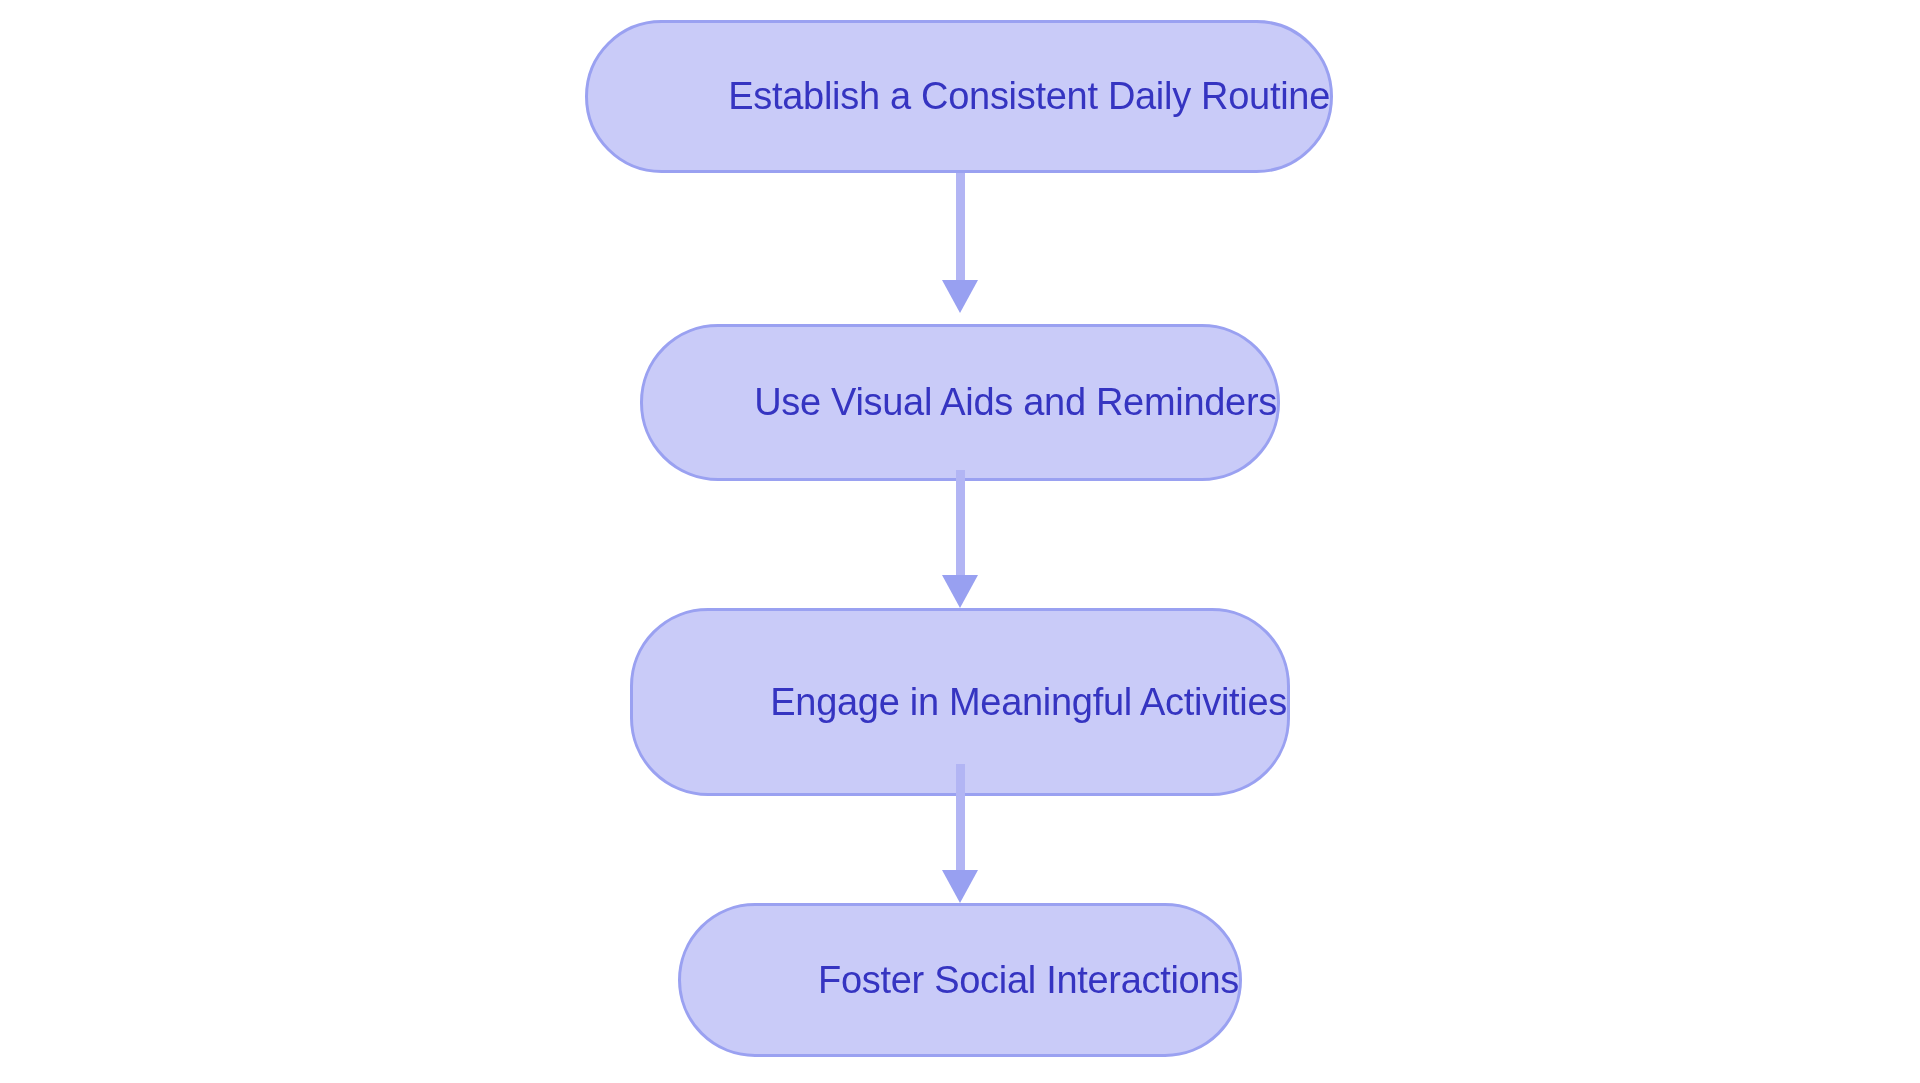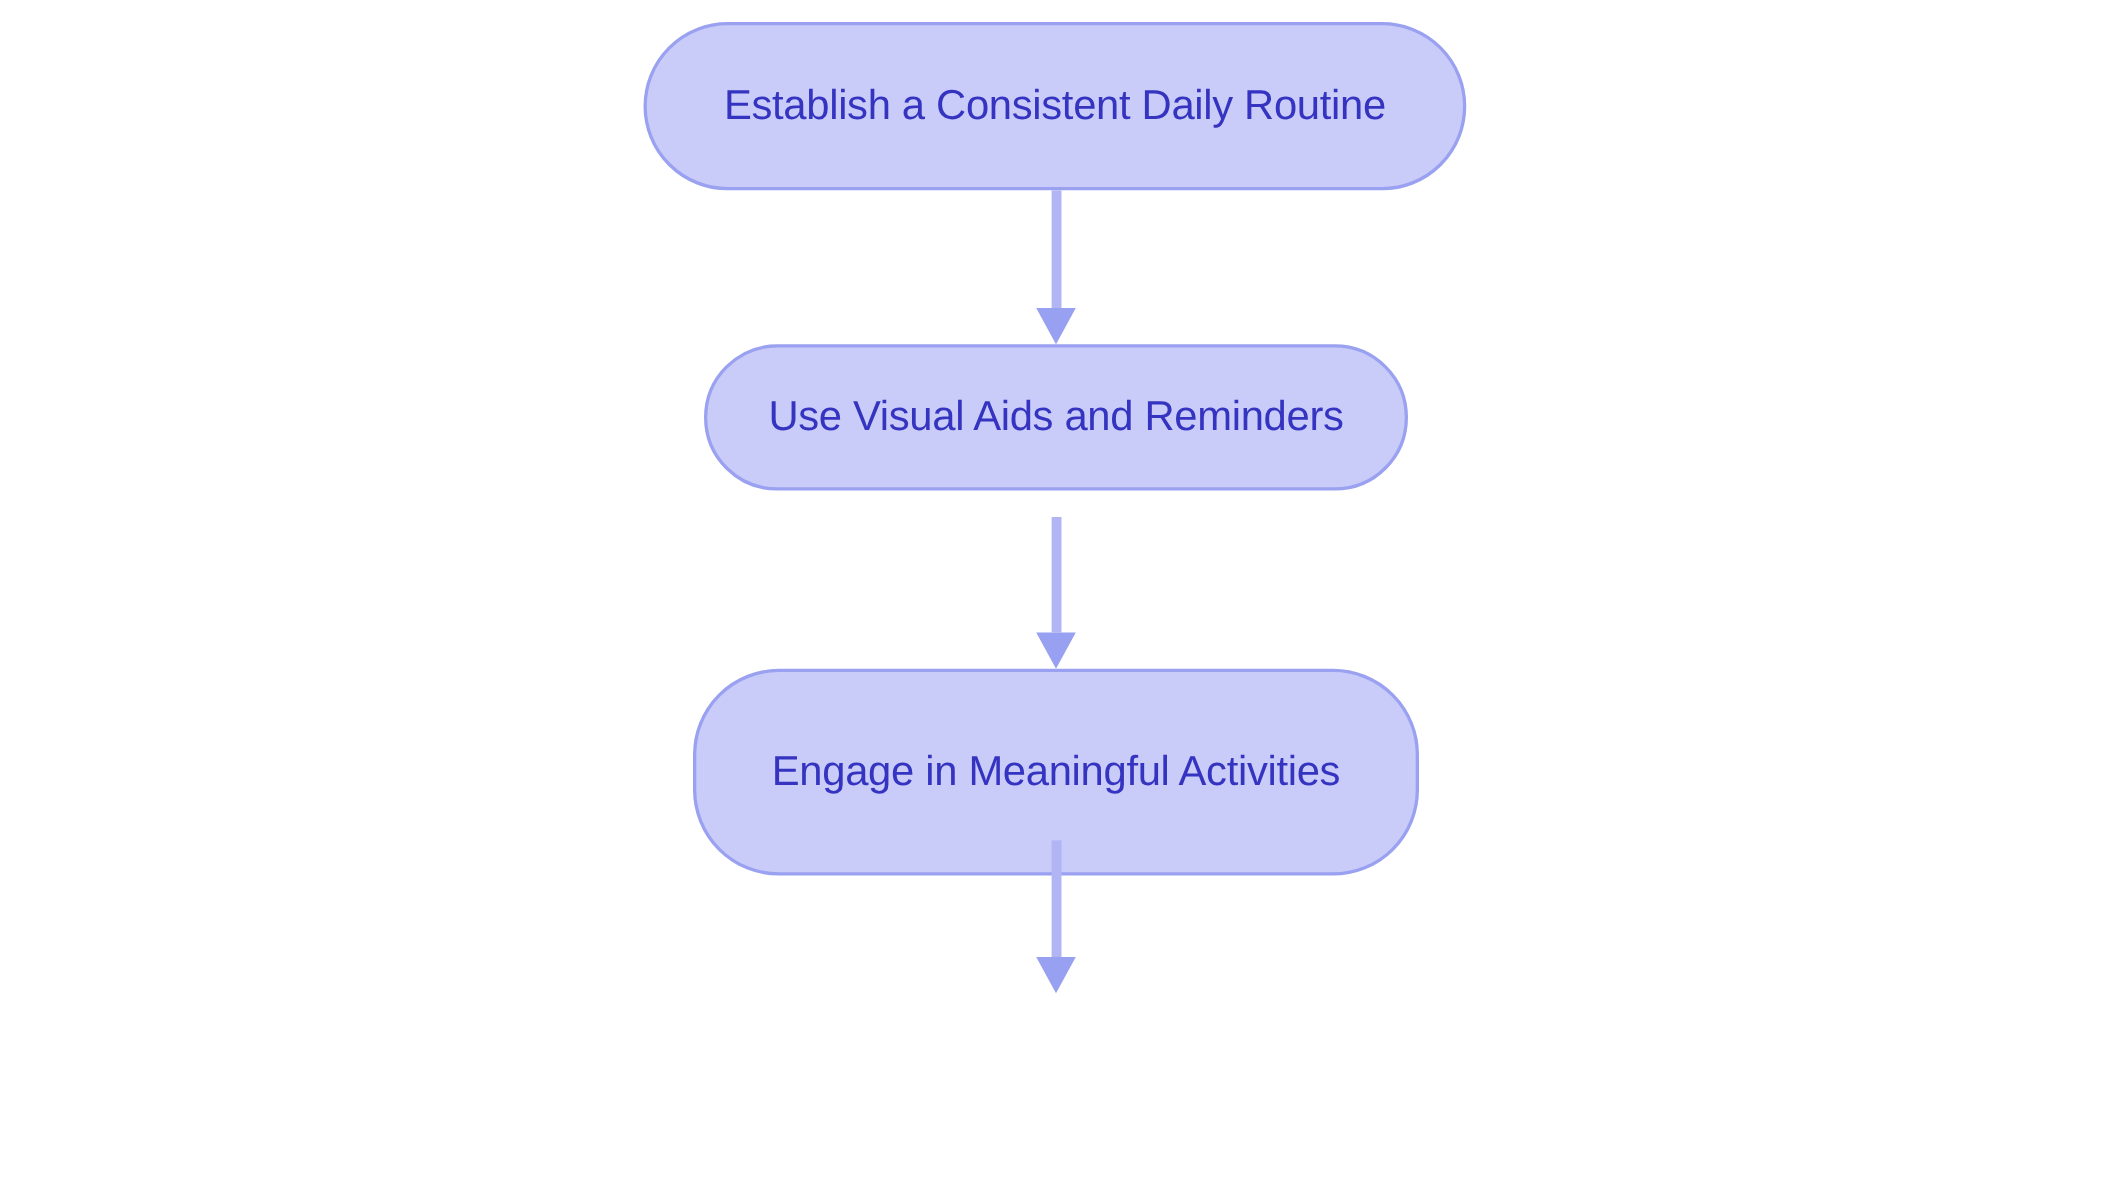--- a/index.html
+++ b/index.html
@@ -16,21 +16,21 @@
     overflow: hidden;
   }
   .node {
     position: absolute;
     box-sizing: border-box;
     background: var(--node-fill, #c9cbf8);
     border: 3px solid var(--node-border, #9aa1f1);
     border-radius: 78px;
     display: flex;
     align-items: center;
-    justify-content: center;
+    justify-content: flex-end;
   }
   .node-label {
     color: var(--node-text, #3534c1);
     font-size: 38px;
     letter-spacing: -0.3px;
     white-space: nowrap;
     text-align: center;
   }
   .arrow {
     position: absolute;
@@ -59,32 +59,35 @@
 
   <div class="node" style="left:585px; top:20px; width:748px; height:153px;">
     <span class="node-label">Establish a Consistent Daily Routine</span>
   </div>
 
   <div class="arrow" style="left:942px; top:173px; height:140px;">
     <div class="arrow-stem"></div>
     <div class="arrow-head"></div>
   </div>
 
-  <div class="node" style="left:640px; top:313px; width:640px; height:133px;">
+  <div class="node" style="left:640px; top:324px; width:640px; height:157px;">
     <span class="node-label">Use Visual Aids and Reminders</span>
   </div>
 
   <div class="arrow" style="left:942px; top:470px; height:138px;">
     <div class="arrow-stem"></div>
     <div class="arrow-head"></div>
   </div>
 
   <div class="node" style="left:630px; top:608px; width:660px; height:188px;">
     <span class="node-label">Engage in Meaningful Activities</span>
   </div>
 
   <div class="arrow" style="left:942px; top:764px; height:139px;">
     <div class="arrow-stem"></div>
     <div class="arrow-head"></div>
   </div>
 
+  <div class="node" style="left:678px; top:903px; width:564px; height:154px;">
+    <span class="node-label">Foster Social Interactions</span>
+  </div>
 
 </div>
 
 </body></html>

